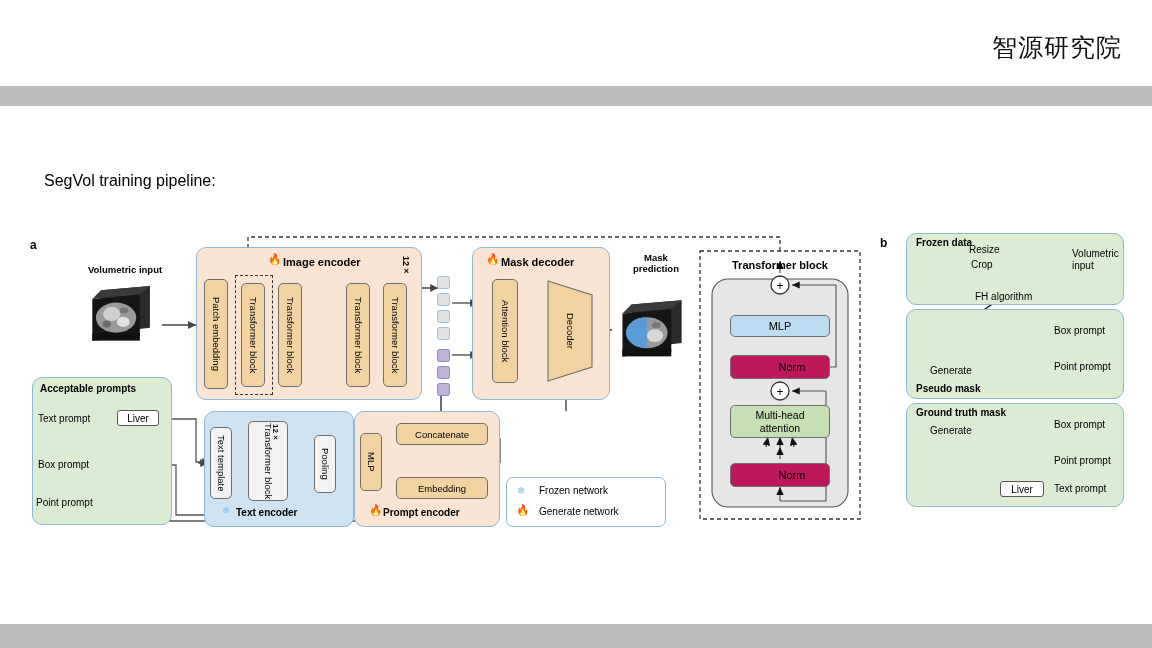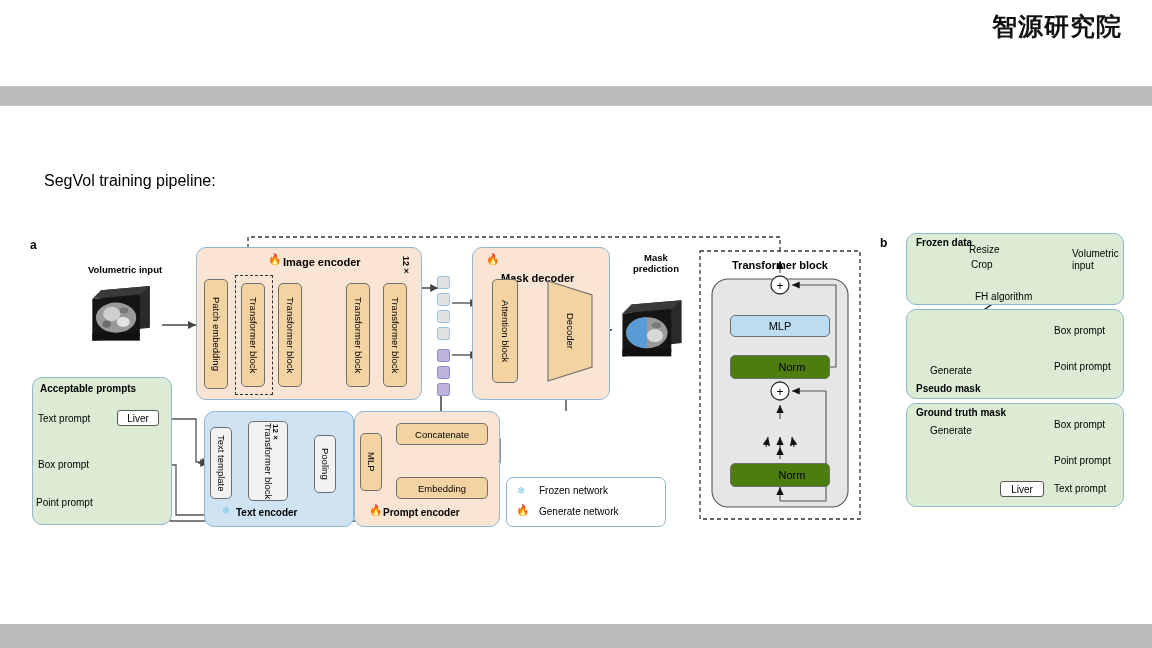--- a/index.html
+++ b/index.html
@@ -20,21 +20,21 @@
   .footer-rule{
     position:absolute;left:0;top:624px;width:1152px;height:24px;background:#bcbcbc;
   }
   
   .logo{position:absolute;right:30px;top:14px;text-align:center;line-height:1;}
   .logo-main{
     font-size:33px;font-weight:bold;letter-spacing:5px;
     font-family:"DejaVu Sans", sans-serif;color:#111;
   }
   .logo-sub{
-    font-size:25px;font-weight:bold;letter-spacing:1px;margin-top:0;color:#111;
+    font-size:25px;font-weight:normal;letter-spacing:1px;margin-top:21px;color:#111;
     font-family:"DejaVu Sans", sans-serif;
   }
   
   .section-heading{
     position:absolute;left:44px;top:172px;font-size:16px;font-weight:normal;color:#000;
   }
   
   .figure{position:absolute;left:0;top:215px;width:1152px;height:340px;}
   
   .lbl{position:absolute;font-size:9.5px;font-weight:bold;color:#000;line-height:1.15;}
@@ -47,21 +47,21 @@
   .pane-prm{background:#fae4d4;border:1.3px solid #8fb7d6;}
   .pane-green{background:#dcecd4;border:1.3px solid #8fb7d6;}
   .pane-dash{background:transparent;border:1.4px dashed #333;border-radius:0;}
   
   .node{position:absolute;box-sizing:border-box;border-radius:5px;
         display:flex;align-items:center;justify-content:center;
         font-size:9.5px;color:#000;text-align:center;}
   .n-tan{background:#f4d3a3;border:1.1px solid #6f6f6f;}
   .n-gray{background:#f2f2f2;border:1.1px solid #6f6f6f;}
   .n-blue{background:#bcdcf2;border:1.1px solid #6f6f6f;}
-  .n-yellow{background:#4d7c0f;border:1.1px solid #6f6f6f;padding-left:24px;}
+  .n-yellow{background:#be185d;border:1.1px solid #6f6f6f;padding-left:24px;}
   .n-green{background:#c6e0b4;border:1.1px solid #6f6f6f;}
   .vert{writing-mode:vertical-rl;}
   .tok{position:absolute;width:13px;height:13px;border-radius:2.5px;box-sizing:border-box;}
   .tok-gray{background:#e2e2e2;border:1.2px solid #9cc2de;}
   .tok-pur{background:#bdb3dd;border:1.2px solid #8f87c0;}
   .legend{position:absolute;box-sizing:border-box;background:#fff;border:1.2px solid #8fb7d6;border-radius:7px;}
   .legend-row{position:absolute;font-size:10px;color:#000;}
   .flame{font-size:11px;}
   .snow{font-size:10px;color:#7fc7e8;}
   .tag-box{position:absolute;box-sizing:border-box;background:#fff;border:1.1px solid #555;
@@ -278,21 +278,21 @@
       <div class="tok tok-gray" style="left:437px;top:78px;"></div>
       <div class="tok tok-gray" style="left:437px;top:95px;"></div>
       <div class="tok tok-gray" style="left:437px;top:112px;"></div>
       <div class="tok tok-pur" style="left:437px;top:134px;"></div>
       <div class="tok tok-pur" style="left:437px;top:151px;"></div>
       <div class="tok tok-pur" style="left:437px;top:168px;"></div>
     </div>
 
     <div class="pane pane-enc" style="left:472px;top:32px;width:138px;height:153px;"></div>
     <div style="position:absolute;left:486px;top:38px;" class="flame">🔥</div>
-    <div class="lbl" style="left:501px;top:41px;font-size:11px;margin-top:16px;">Mask decoder</div>
+    <div class="lbl" style="left:501px;top:41px;font-size:11px;">Mask decoder</div>
     <div class="node n-tan vert" style="left:492px;top:64px;width:26px;height:104px;">Attention block</div>
     <div style="position:absolute;left:546px;top:64px;width:48px;height:104px;">
       <svg width="48" height="104" style="position:absolute;left:0;top:0;">
         <polygon points="2,2 46,16 46,88 2,102" fill="#f4d3a3" stroke="#6f6f6f" stroke-width="1.1"></polygon>
       </svg>
       <div class="vert" style="position:absolute;left:0;top:0;width:48px;height:104px;display:flex;align-items:center;justify-content:center;font-size:9.5px;">Decoder</div>
     </div>
 
     <div class="pane pane-green" style="left:32px;top:162px;width:140px;height:148px;"></div>
     <div class="lbl" style="left:40px;top:168px;font-size:10px;">Acceptable prompts</div>
@@ -319,20 +319,22 @@
     <div class="legend" style="left:506px;top:262px;width:160px;height:50px;">
       <div class="snow" style="position:absolute;left:10px;top:7px;">❄</div>
       <div class="legend-row" style="left:32px;top:7px;">Frozen network</div>
       <div class="flame" style="position:absolute;left:9px;top:26px;">🔥</div>
       <div class="legend-row" style="left:32px;top:28px;">Generate network</div>
     </div>
 
     <div class="lbl" style="left:716px;top:44px;width:128px;text-align:center;font-size:11px;">Transformer block</div>
     <div class="node n-blue" style="left:730px;top:100px;width:100px;height:22px;font-size:11px;">MLP</div>
     <div class="node n-yellow" style="left:730px;top:140px;width:100px;height:24px;font-size:11px;">Norm</div>
+    <div class="node n-green" style="left:730px;top:190px;width:100px;height:33px;font-size:10.5px;white-space:pre-line;line-height:1.15;">Multi-head
+attention</div>
     <div class="node n-yellow" style="left:730px;top:248px;width:100px;height:24px;font-size:11px;">Norm</div>
 
     <div class="pane pane-green" style="left:906px;top:18px;width:218px;height:72px;"></div>
     <div class="lbl" style="left:916px;top:22px;font-size:10px;">Frozen data</div>
     <div class="lbl-n" style="left:969px;top:29px;font-size:10px;">Resize</div>
     <div class="lbl-n" style="left:971px;top:44px;font-size:10px;">Crop</div>
     <div class="lbl-n" style="left:1072px;top:33px;width:50px;font-size:10px;white-space:pre-line;line-height:1.2;">Volumetric
 input</div>
     <div class="lbl-n" style="left:975px;top:76px;font-size:10px;">FH algorithm</div>
 

